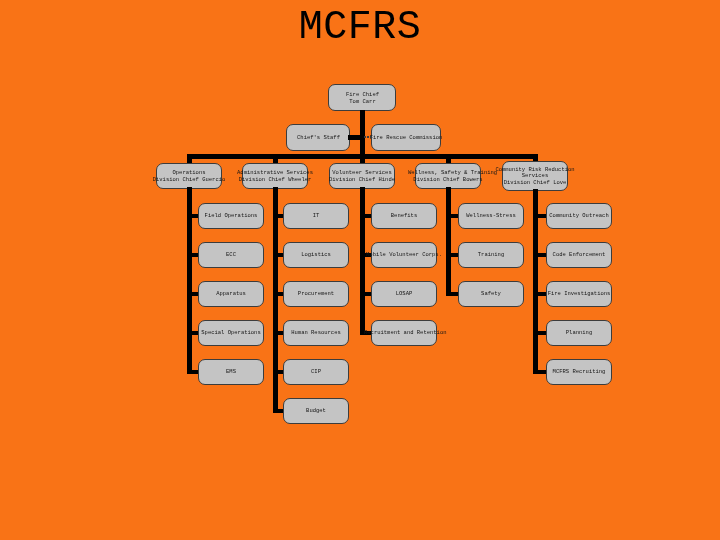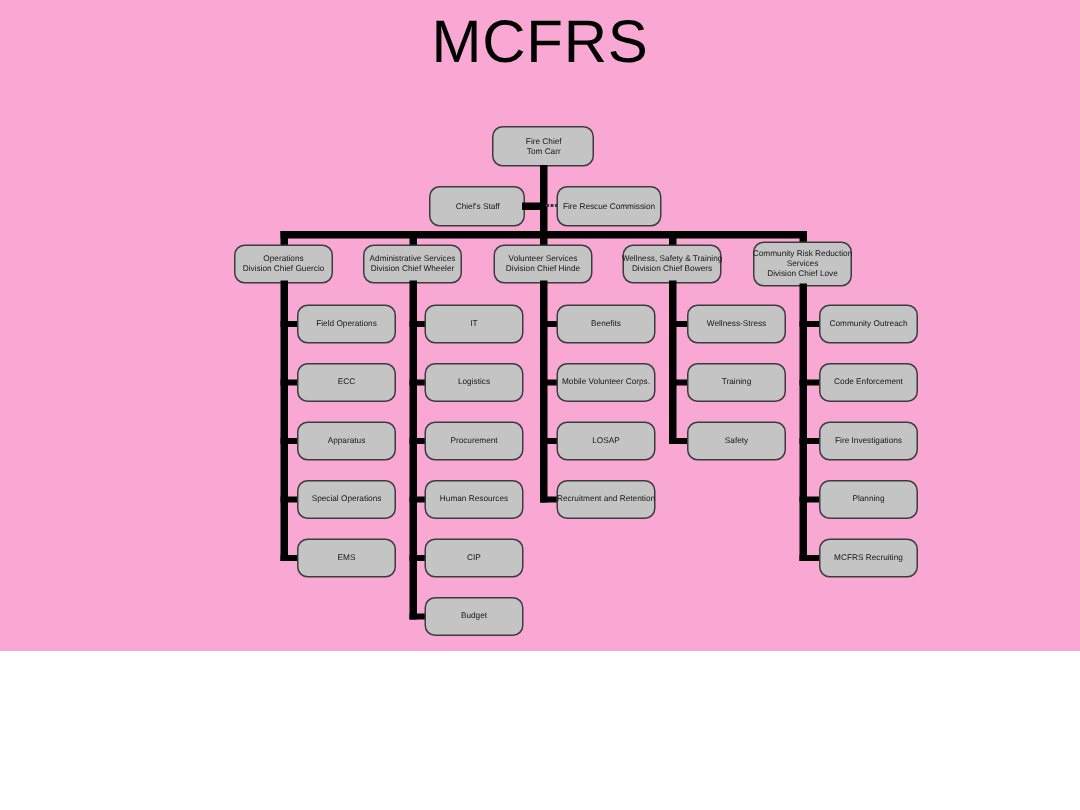--- a/index.html
+++ b/index.html
@@ -1,18 +1,18 @@
 <!DOCTYPE html>
 <html><head>
 <meta charset="utf-8">
 <style>
   html,body{margin:0;padding:0;background:#ffffff;}
   .slide{
-    position:relative;width:720px;height:434px;background:#f9a8d4;overflow:hidden;
-    font-family:Liberation Sans, sans-serif;
+    position:relative;width:720px;height:540px;background:#f97316;overflow:hidden;
+    font-family:Liberation Mono, monospace;
   }
   .slide-title{
     position:absolute;left:0;top:4px;width:100%;text-align:center;
     font-size:40px;line-height:48px;font-weight:400;color:#000000;letter-spacing:0.5px;
   }
   .org-canvas{position:absolute;left:0;top:0;width:720px;height:540px;}
   .org-box{
     position:absolute;background:#c4c4c4;border:1px solid #3c3c3c;border-radius:7px;
     box-sizing:border-box;
   }

